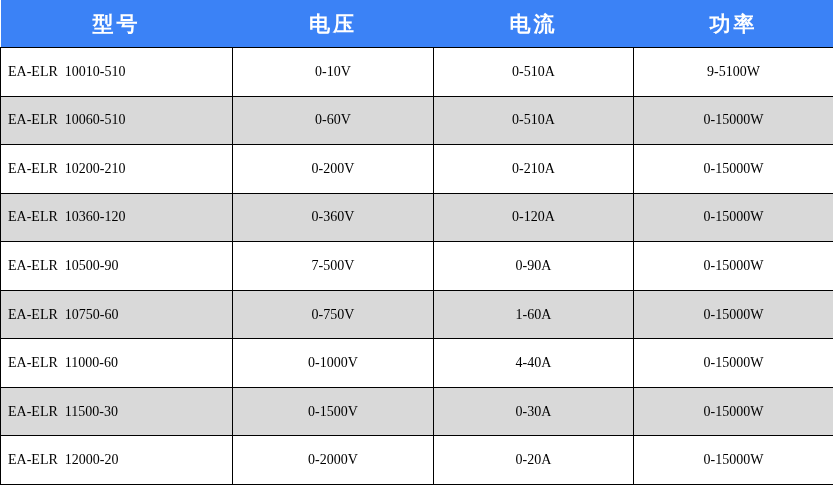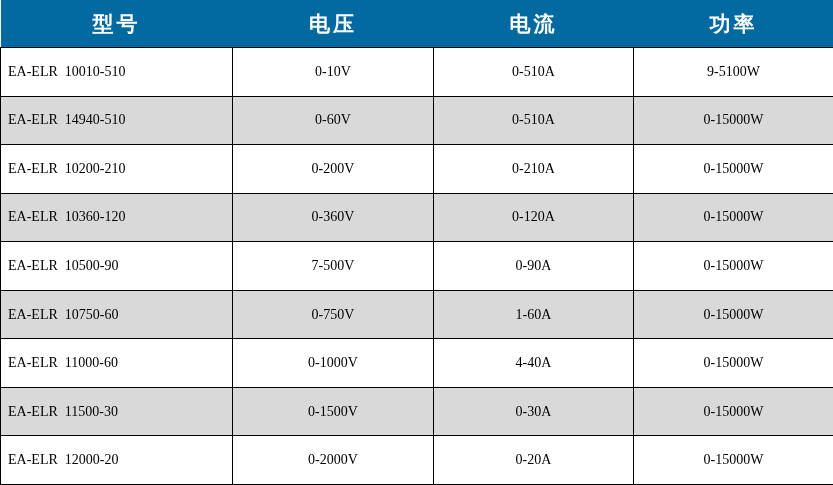--- a/index.html
+++ b/index.html
@@ -14,21 +14,21 @@
     table-layout: fixed;
     font-family: "Liberation Serif", "DejaVu Serif", serif;
     color: #000000;
   }
   #spec-table col.c-model   { width: 232px; }
   #spec-table col.c-voltage { width: 201px; }
   #spec-table col.c-current { width: 200px; }
   #spec-table col.c-power   { width: 200px; }
 
   #spec-table thead th {
-    background: #0369a1;
+    background: #3b82f6;
     color: #ffffff;
     font-size: 21px;
     font-weight: bold;
     letter-spacing: 3px;
     height: 45px;
     border: none;
     text-align: center;
     vertical-align: middle;
   }
   #spec-table thead th.h-model { text-align: center; }
@@ -71,21 +71,21 @@
     </tr>
   </thead>
   <tbody>
       <tr>
         <td class="model">EA-ELR  10010-510</td>
         <td class="num">0-10V</td>
         <td class="num">0-510A</td>
         <td class="num">9-5100W</td>
       </tr>
       <tr>
-        <td class="model">EA-ELR  14940-510</td>
+        <td class="model">EA-ELR  10060-510</td>
         <td class="num">0-60V</td>
         <td class="num">0-510A</td>
         <td class="num">0-15000W</td>
       </tr>
       <tr>
         <td class="model">EA-ELR  10200-210</td>
         <td class="num">0-200V</td>
         <td class="num">0-210A</td>
         <td class="num">0-15000W</td>
       </tr>

